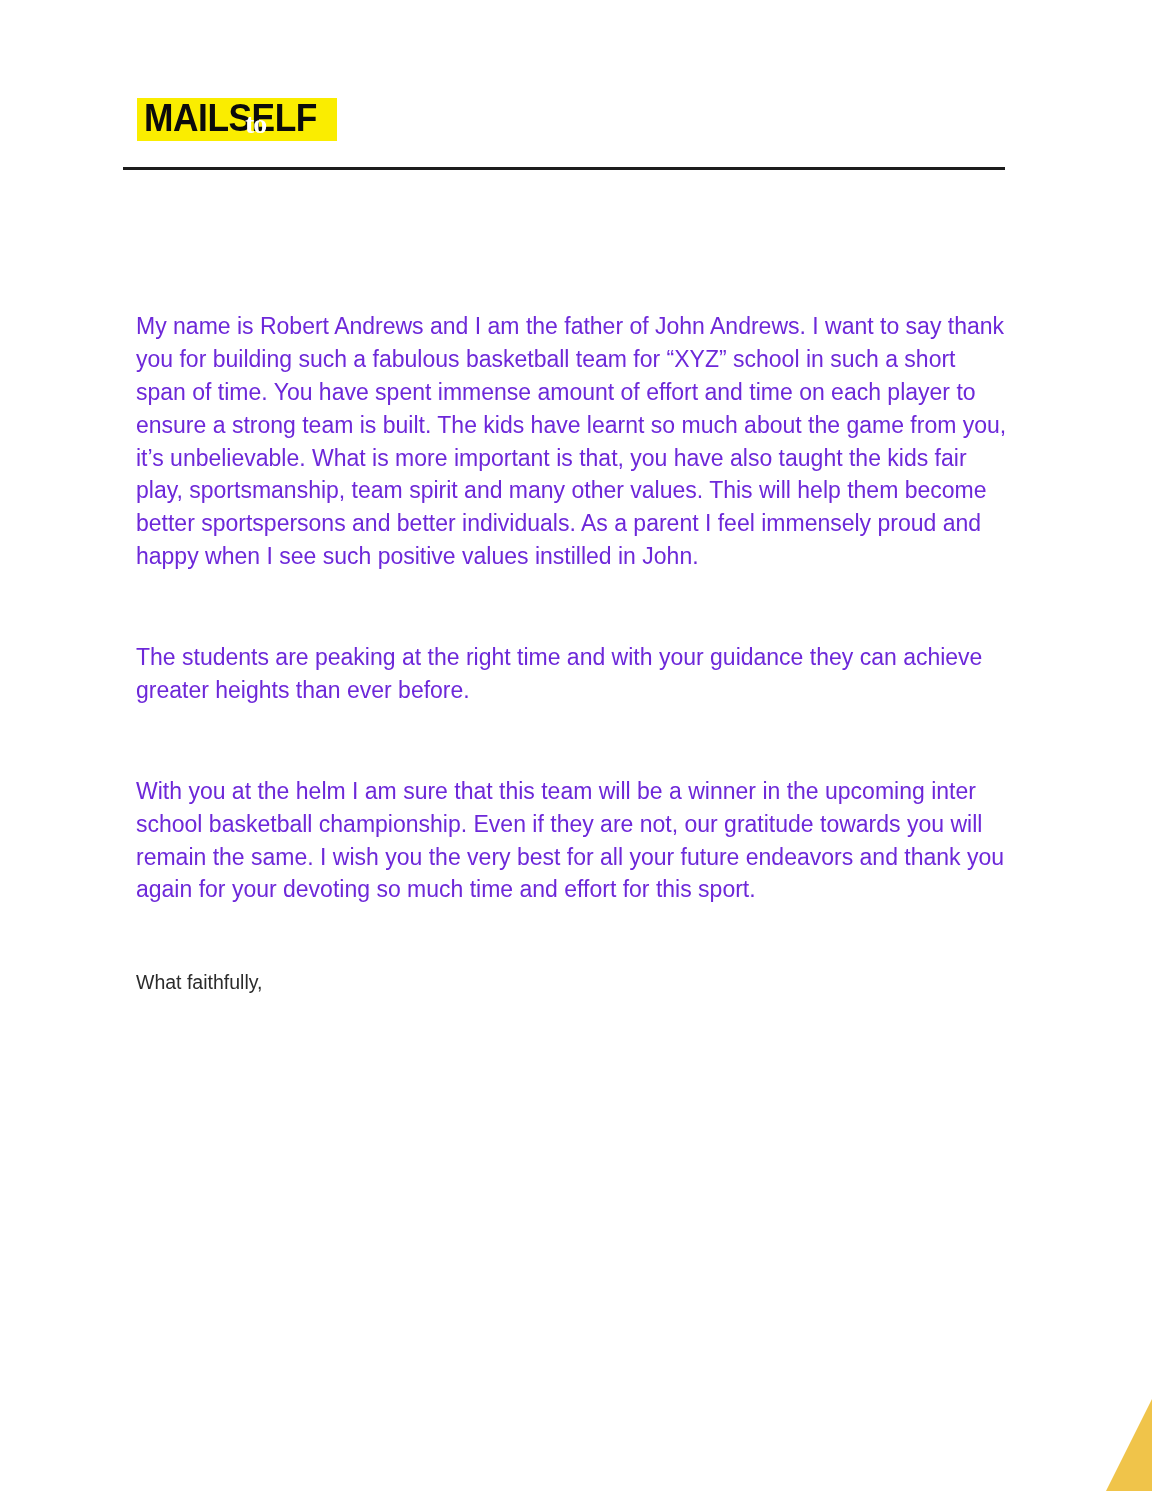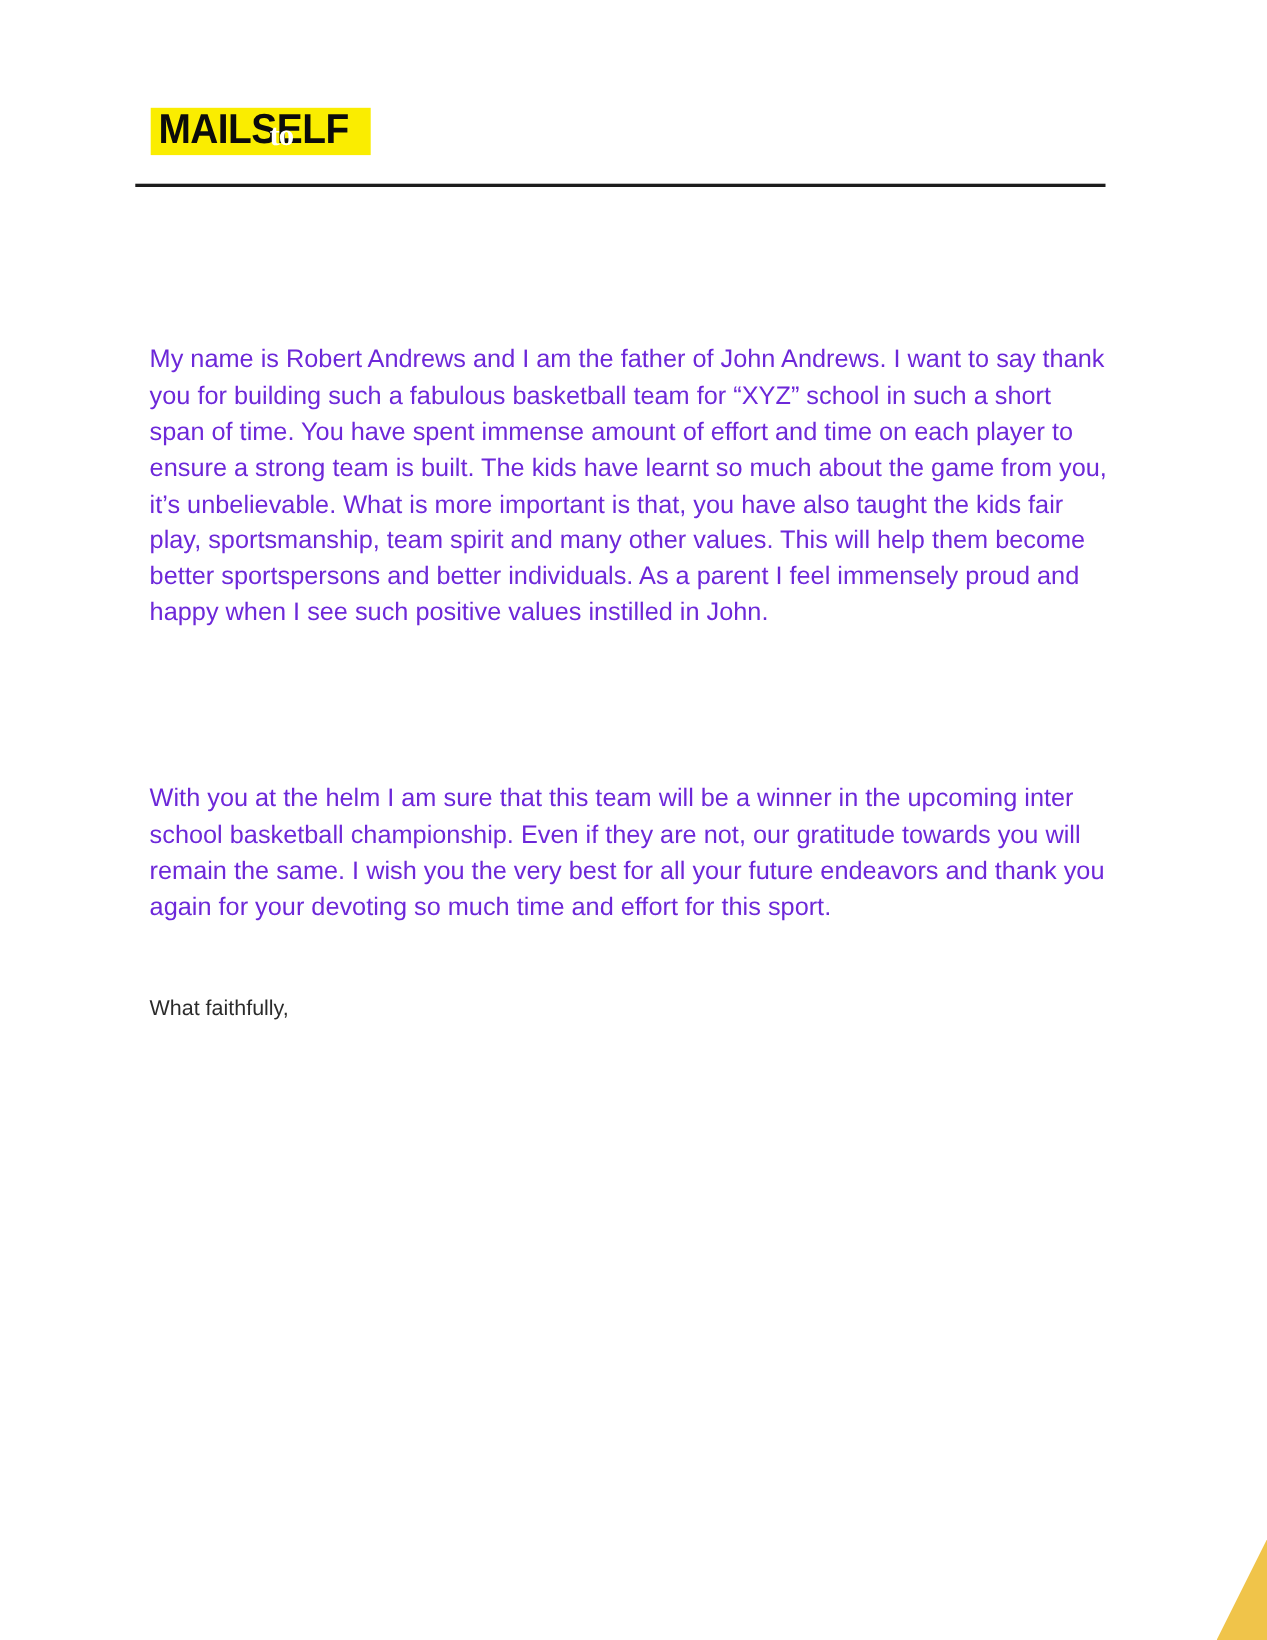--- a/index.html
+++ b/index.html
@@ -128,20 +128,21 @@
 
   <div class="letter-body">
 
 
     <div class="gap-lg"></div>
 
     <p class="para">My name is Robert Andrews and I am the father of John Andrews. I want to say thank you for building such a fabulous basketball team for “XYZ” school in such a short span of time. You have spent immense amount of effort and time on each player to ensure a strong team is built. The kids have learnt so much about the game from you, it’s unbelievable. What is more important is that, you have also taught the kids fair play, sportsmanship, team spirit and many other values. This will help them become better sportspersons and better individuals. As a parent I feel immensely proud and happy when I see such positive values instilled in John.</p>
 
     <div class="gap-lg"></div>
 
+    <p class="para">The students are peaking at the right time and with your guidance they can achieve greater heights than ever before.</p>
 
     <div class="gap-lg"></div>
 
     <p class="para">With you at the helm I am sure that this team will be a winner in the upcoming inter school basketball championship. Even if they are not, our gratitude towards you will remain the same. I wish you the very best for all your future endeavors and thank you again for your devoting so much time and effort for this sport.</p>
 
     <div class="gap-md"></div>
 
     <p class="closing">What faithfully,</p>
 
     <div class="gap-sm"></div>

